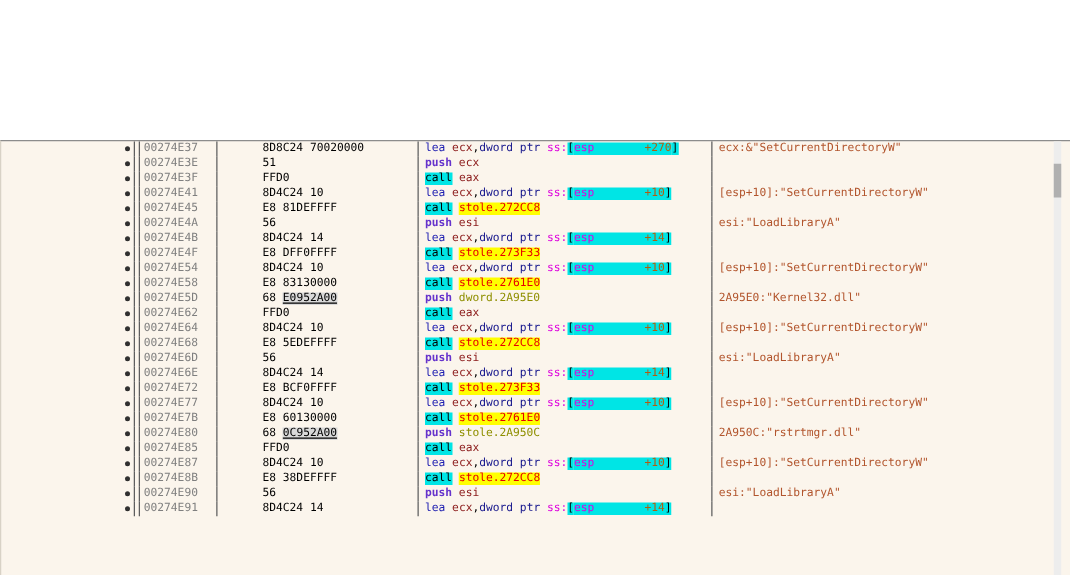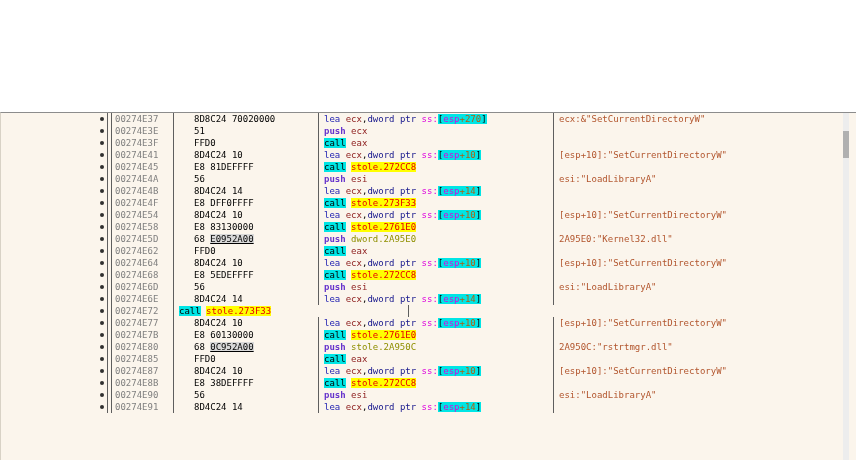--- a/index.html
+++ b/index.html
@@ -34,21 +34,21 @@
   .dbar{
     width:3px;flex:0 0 auto;
     border-left:1px solid var(--col-sep,#5e5e5e);
     border-right:1px solid var(--col-sep,#5e5e5e);
   }
   .c-addr{
     width:58px;flex:0 0 auto;padding-left:3px;
     color:var(--address,#7f7f7f);overflow:hidden;
   }
   .c-bytes{
-    width:124px;flex:0 0 auto;padding-left:20px;
+    width:124px;flex:0 0 auto;padding-left:36px;
     border-left:1px solid var(--col-sep,#5e5e5e);
     color:var(--bytes,#000000);overflow:hidden;
   }
   .c-instr{
     width:229px;flex:0 0 auto;padding-left:5px;
     border-left:1px solid var(--col-sep,#5e5e5e);
     overflow:hidden;color:#000;
   }
   .c-comment{
     flex:1 1 auto;padding-left:5px;
@@ -61,21 +61,21 @@
          text-decoration:underline;}
   .tk-tx{color:#000;}
   .tk-mn{color:var(--mnemonic,#1c1cb0);text-align:center;}
   .tk-mp{color:var(--push-mnemonic,#6633cc);font-weight:bold;}
   .tk-mc{color:var(--call-fg,#000);background:var(--call-bg,#00e5e5);}
   .tk-rg{color:var(--register,#8b1a1a);}
   .tk-sz{color:var(--mem-size,#16168c);}
   .tk-sg{color:var(--segment,#dd00dd);}
   .tk-mb{color:var(--mem-bracket,#000);background:var(--mem-bg,#00e5e5);}
   .tk-mr{color:var(--mem-register,#dd00dd);background:var(--mem-bg,#00e5e5);}
-  .tk-mv{color:var(--mem-value,#b05e10);background:var(--mem-bg,#00e5e5);}
+  .tk-mv{color:var(--mem-value,#b05e10);background:var(--mem-bg,#00e5e5);padding-left:40px;}
   .tk-lc{color:var(--code-label-fg,#e60000);background:var(--code-label-bg,#ffff00);}
   .tk-ld{color:var(--data-label,#8f8f00);}
   
   .vscroll{
     position:absolute;top:0;bottom:0;right:7px;width:6px;
     background:var(--scrollbar-track,#ededed);
   }
   .vthumb{
     position:absolute;left:0;width:6px;top:18px;height:27px;
     background:var(--scrollbar-thumb,#b0b0b0);
@@ -244,20 +244,21 @@
     <div class="c-bytes"><span class="tk-b">8D4C24 14</span></div>
     <div class="c-instr"><span class="tk-mn">lea </span><span class="tk-rg">ecx</span><span class="tk-tx">,</span><span class="tk-sz">dword ptr </span><span class="tk-sg">ss:</span><span class="tk-mb">[</span><span class="tk-mr">esp</span><span class="tk-mv">+14</span><span class="tk-mb">]</span></div>
     <div class="c-comment"></div>
   </div>
 
   <div class="row">
     <div class="gutter-space"></div>
     <div class="bullet-wrap"><span class="dot"></span></div>
     <div class="dbar"></div>
     <div class="c-addr">00274E72</div>
+    <div class="c-bytes"><span class="tk-b">E8 BCF0FFFF</span></div>
     <div class="c-instr"><span class="tk-mc">call</span><span class="tk-tx"> </span><span class="tk-lc">stole.273F33</span></div>
     <div class="c-comment"></div>
   </div>
 
   <div class="row">
     <div class="gutter-space"></div>
     <div class="bullet-wrap"><span class="dot"></span></div>
     <div class="dbar"></div>
     <div class="c-addr">00274E77</div>
     <div class="c-bytes"><span class="tk-b">8D4C24 10</span></div>

